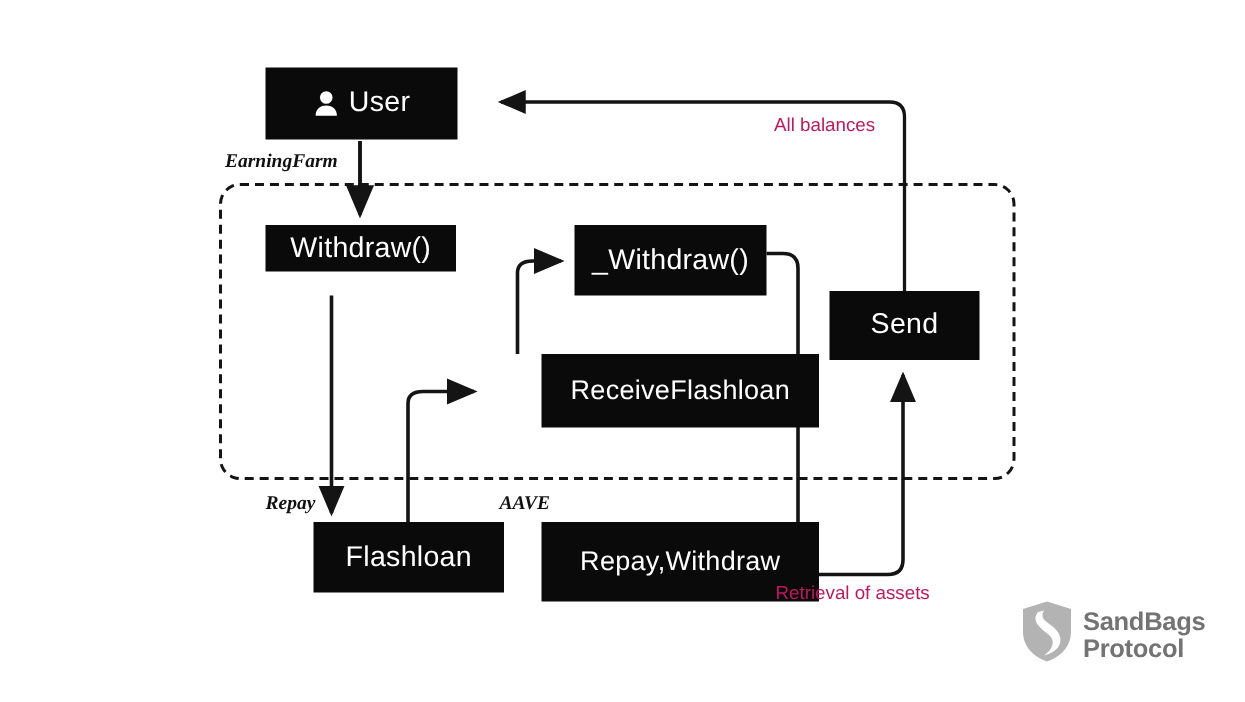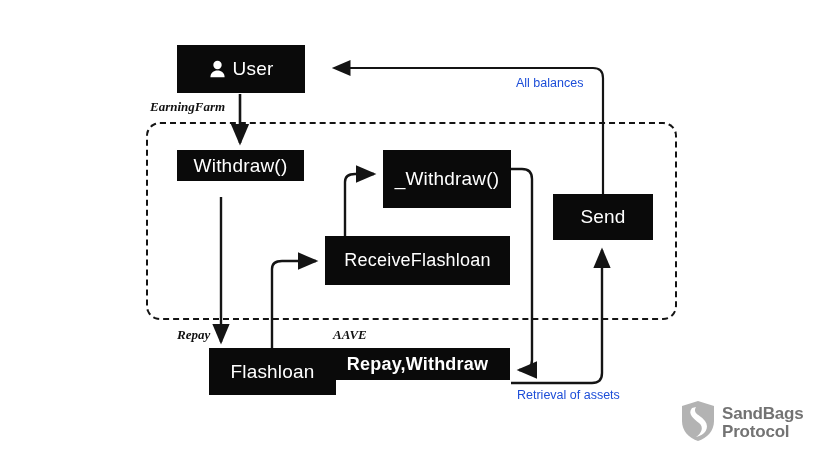--- a/index.html
+++ b/index.html
@@ -29,40 +29,40 @@
     display: flex;
     align-items: center;
     justify-content: center;
     color: #ffffff;
     font-size: 19px;
     font-family: "Liberation Sans", sans-serif;
     letter-spacing: 0.2px;
     box-sizing: border-box;
     white-space: nowrap;
   }
-  .node-box.small-text { font-size: 18px; }
+  .node-box.small-text { font-size: 18px; margin-left: 36px; }
   .user-icon-wrap {
     display: inline-flex;
     align-items: center;
     margin-right: 7px;
   }
   .group-label {
     position: absolute;
     font-family: Liberation Serif, serif;
     font-weight: bold;
     font-style: italic;
     font-size: 13px;
     color: #111111;
     white-space: nowrap;
   }
   .edge-label {
     position: absolute;
     font-family: "Liberation Sans", sans-serif;
     font-size: 12.5px;
-    color: #1d4ed8;
+    color: #be185d;
     white-space: nowrap;
   }
   .dashed-container {
     position: absolute;
     border: 2px dashed #141414;
     border-radius: 14px;
     box-sizing: border-box;
     background: transparent;
     pointer-events: none;
   }
@@ -121,29 +121,29 @@
       <svg width="17" height="18" viewBox="0 0 17 18" xmlns="http://www.w3.org/2000/svg">
         <circle cx="8.5" cy="5" r="4.2" fill="#ffffff"></circle>
         <path d="M1.4,17.2 C1.4,12.6 4.6,10.4 8.5,10.4 C12.4,10.4 15.6,12.6 15.6,17.2 Z" fill="#ffffff"></path>
       </svg>
     </span>
     <span>User</span>
   </div>
 
   <div class="node-box" style="left:177px; top:150px; width:127px; height:31px;">Withdraw()</div>
 
-  <div class="node-box" style="left:383px; top:150px; width:128px; height:58px;">_Withdraw()</div>
+  <div class="node-box" style="left:383px; top:150px; width:128px; height:47px;">_Withdraw()</div>
 
   <div class="node-box small-text" style="left:325px; top:236px; width:185px; height:49px;">ReceiveFlashloan</div>
 
   <div class="node-box" style="left:553px; top:194px; width:100px; height:46px;">Send</div>
 
   <div class="node-box" style="left:177px; top:348px; width:127px; height:47px;margin-left:32px;">Flashloan</div>
 
-  <div class="node-box small-text" style="left:325px; top:348px; width:185px; height:32px;font-weight:bold;">Repay,Withdraw</div>
+  <div class="node-box small-text" style="left:325px; top:348px; width:185px; height:53px;">Repay,Withdraw</div>
 
   <div class="edge-label" style="left:516px; top:76px;">All balances</div>
 
   <div class="edge-label" style="left:517px; top:388px;">Retrieval of assets</div>
 
   <div id="logo" style="left:681px; top:400px;">
     <span>
       <svg width="34" height="42" viewBox="0 0 34 42" xmlns="http://www.w3.org/2000/svg">
         <path d="M17,1 L33,6 L33,21 C33,31 26,38 17,41 C8,38 1,31 1,21 L1,6 Z" fill="#b3b3b3"></path>
         <path d="M11,8 C6,14 13,19 18,23 C23,27 21,33 15,37 C24,35 29,28 24,21 C20,15 11,14 15,7 Z" fill="#ffffff"></path>

